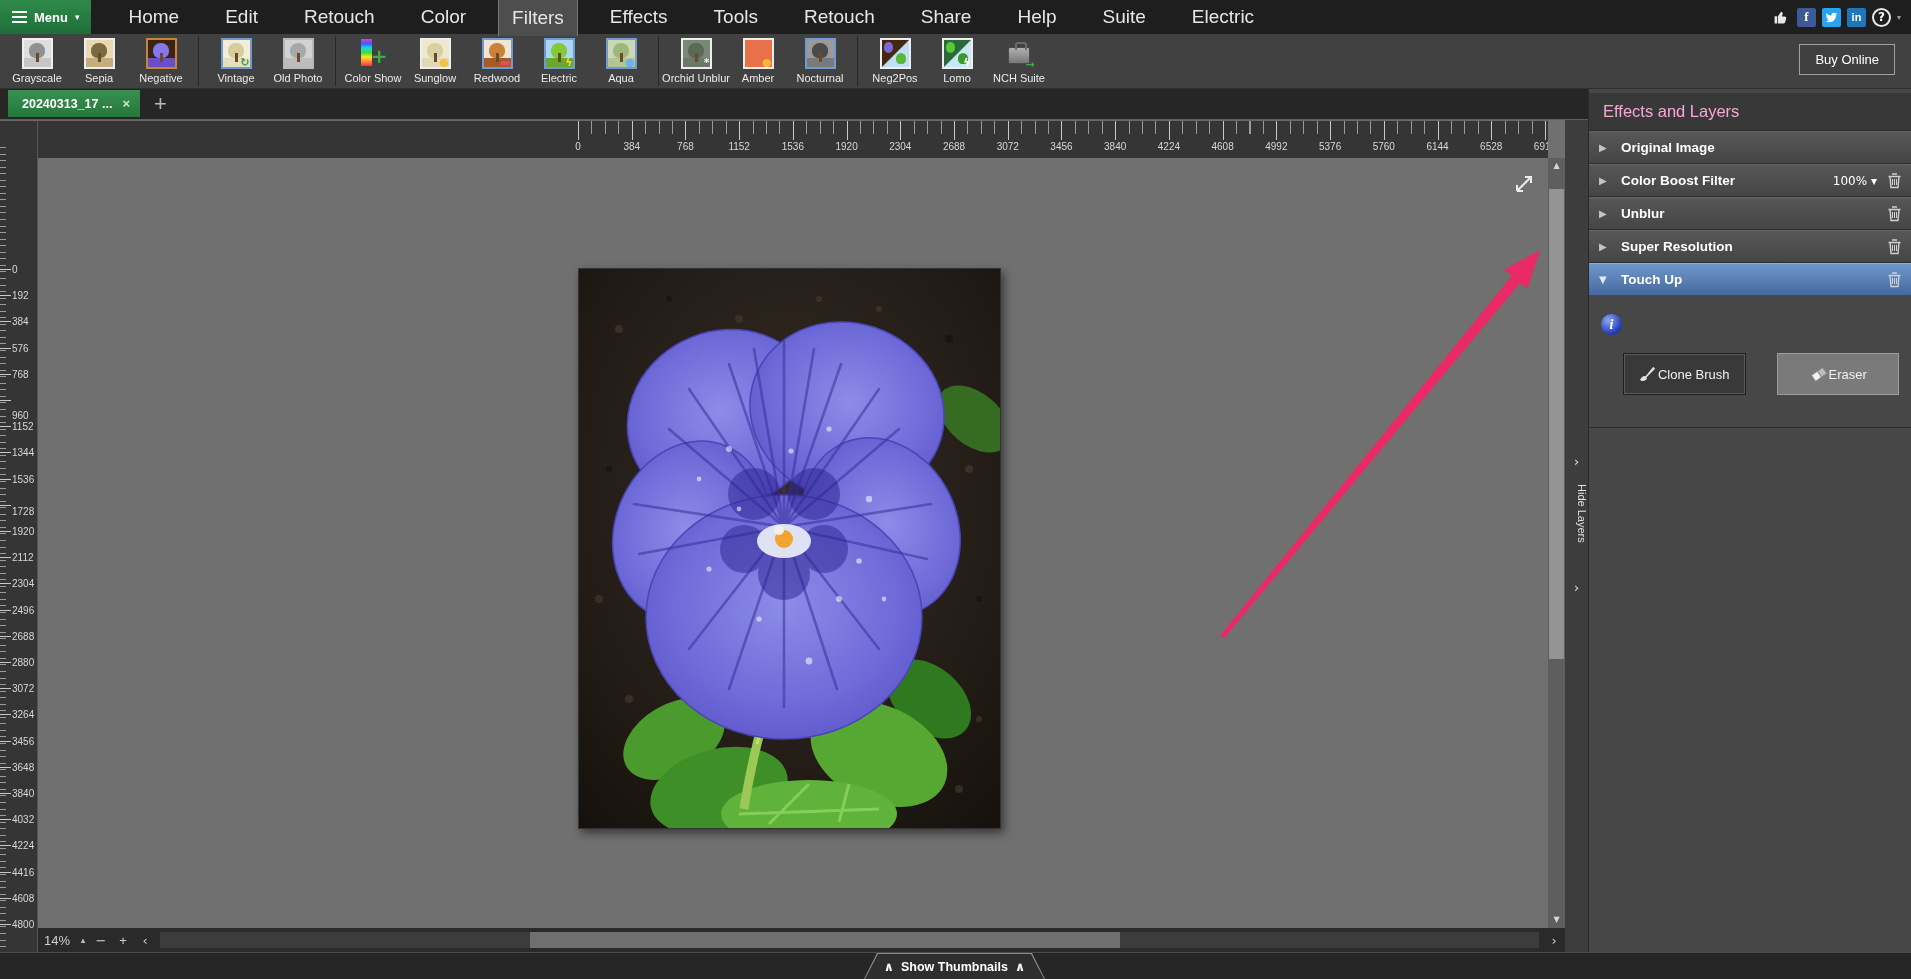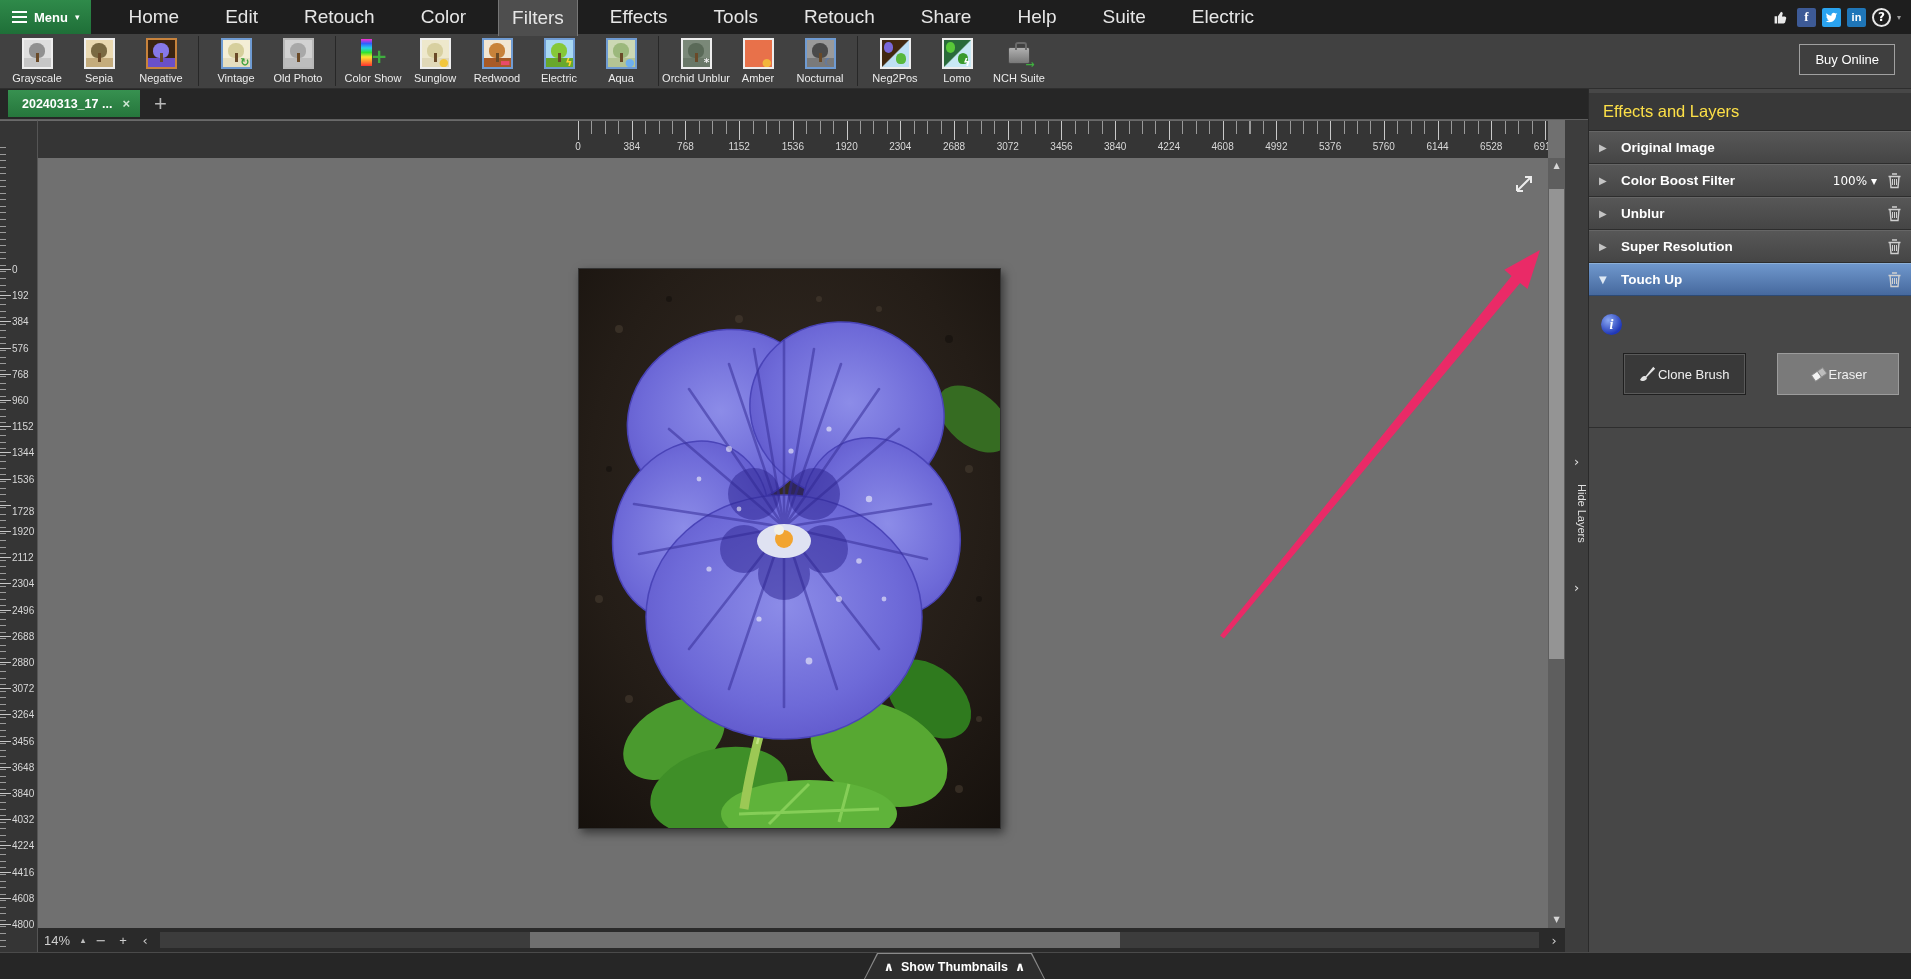--- a/index.html
+++ b/index.html
@@ -67,21 +67,21 @@
   #zoombar .zbtn{color:#cfcfcf;font-size:13px;width:22px;text-align:center;cursor:pointer;}
   #zoombar .zspin{color:#bdbdbd;font-size:9px;width:14px;text-align:center;cursor:pointer;}
   #hs-track{position:relative;flex:1;height:16px;background:#3c3c3c;margin:0 4px;}
   #hs-thumb{position:absolute;left:370px;top:0;width:590px;height:16px;background:#6f6f6f;cursor:grab;}
   
   #bottombar{position:absolute;left:0;bottom:0;width:100%;height:27px;background:#262626;border-top:1px solid #4a4a4a;box-sizing:border-box;}
   #thumbs-tab-outer{position:absolute;left:864px;top:0;width:181px;height:26px;background:#8a8a8a;clip-path:polygon(13px 0,168px 0,181px 100%,0 100%);cursor:pointer;}
   #thumbs-tab{position:absolute;left:1px;top:1px;width:179px;height:25px;background:#2e2e2e;clip-path:polygon(13px 0,166px 0,179px 100%,0 100%);display:flex;align-items:center;justify-content:center;gap:7px;color:#fff;font-weight:bold;font-size:12.5px;}
   
   #panel{position:absolute;left:1588px;top:88px;width:323px;bottom:27px;background:#474747;border-left:1px solid #2a2a2a;box-sizing:border-box;}
-  #panel-header{height:37px;background:#383838;color:#fde047;font-size:16.5px;display:flex;align-items:center;padding-left:14px;border-bottom:1px solid #2a2a2a;margin-top:5px;}
+  #panel-header{height:37px;background:#383838;color:#f9a8d4;font-size:16.5px;display:flex;align-items:center;padding-left:14px;border-bottom:1px solid #2a2a2a;margin-top:5px;}
   .layer-row{height:33px;display:flex;align-items:center;background:linear-gradient(#575757,#454545);border-bottom:1px solid #2d2d2d;border-top:1px solid #666;box-sizing:border-box;cursor:pointer;padding:0 8px 0 10px;}
   .layer-row.selected{background:linear-gradient(#6f97cc,#46699e);border-top-color:#8cb0d8;border-bottom-color:#2d4a75;}
   .layer-row .tri{color:#c4c4c4;font-size:10px;width:22px;}
   .layer-row.selected .tri{color:#dde8f4;}
   .layer-row .lname{color:#fff;font-weight:bold;font-size:13.5px;flex:1;}
   .layer-row .lval{color:#fff;font-size:12px;margin-right:10px;cursor:pointer;}
   .layer-row .trash{width:16px;height:16px;cursor:pointer;flex:none;}
   #touchup-content{padding:14px 10px 0 10px;border-bottom:1px solid #2e2e2e;padding-bottom:16px;}
   #info-row{display:flex;gap:10px;align-items:flex-start;padding:4px 2px 10px 2px;}
   #info-icon{width:21px;height:21px;border-radius:50%;background:radial-gradient(circle at 35% 30%,#8aa8f2,#2038b8 70%);color:#fff;
@@ -328,21 +328,21 @@
     <div class="vlabel" style="top: 148px;">0</div>
     <div class="vtick" style="top: 174.2px;"></div>
     <div class="vlabel" style="top: 174.2px;">192</div>
     <div class="vtick" style="top: 200.4px;"></div>
     <div class="vlabel" style="top: 200.4px;">384</div>
     <div class="vtick" style="top: 226.6px;"></div>
     <div class="vlabel" style="top: 226.6px;">576</div>
     <div class="vtick" style="top: 252.8px;"></div>
     <div class="vlabel" style="top: 252.8px;">768</div>
     <div class="vtick" style="top: 279px;"></div>
-    <div class="vlabel" style="top: 279px;">960</div>
+    <div class="vlabel" style="top: 294px;">960</div>
     <div class="vtick" style="top: 305.2px;"></div>
     <div class="vlabel" style="top: 305.2px;">1152</div>
     <div class="vtick" style="top: 331.4px;"></div>
     <div class="vlabel" style="top: 331.4px;">1344</div>
     <div class="vtick" style="top: 357.6px;"></div>
     <div class="vlabel" style="top: 357.6px;">1536</div>
     <div class="vtick" style="top: 383.8px;"></div>
     <div class="vlabel" style="top: 390px;">1728</div>
     <div class="vtick" style="top: 410px;"></div>
     <div class="vlabel" style="top: 410px;">1920</div>

